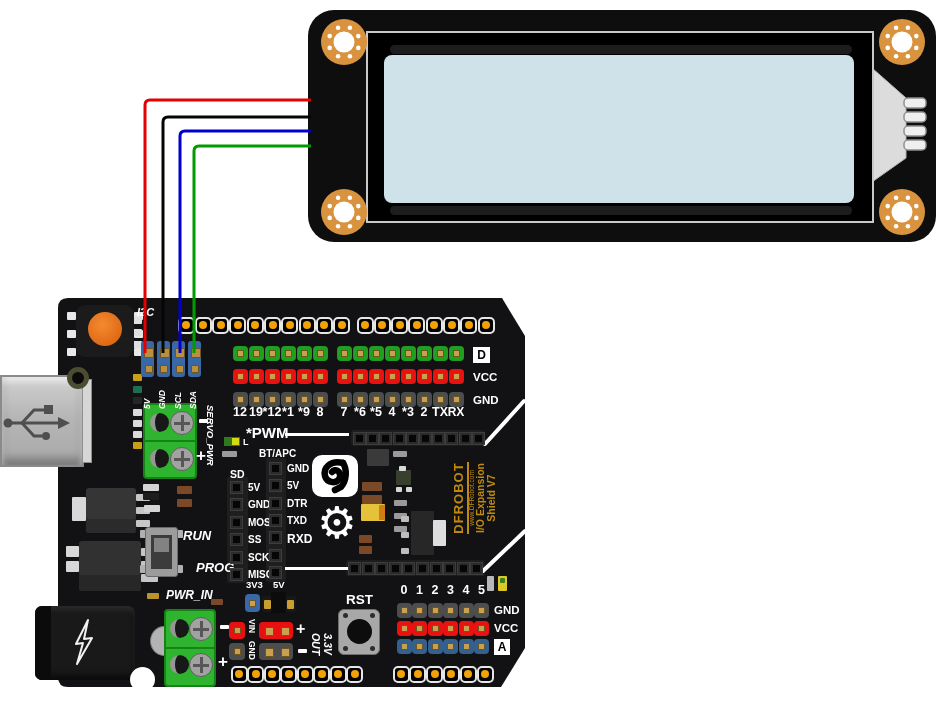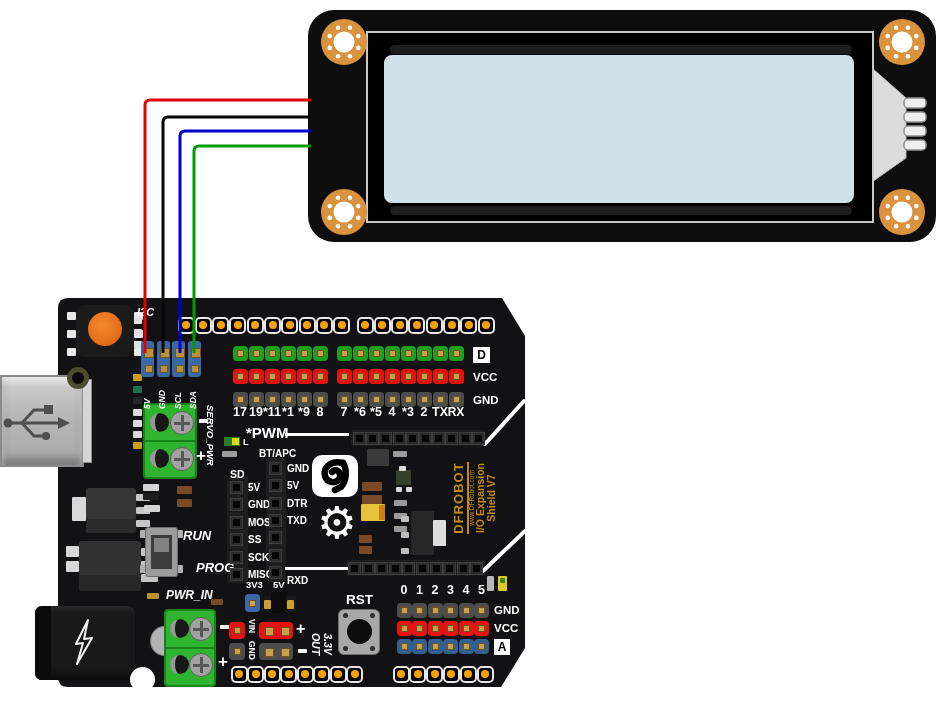--- a/index.html
+++ b/index.html
@@ -342,23 +342,23 @@
     <div class="pin" style="left: 296.5px; top: 392px; background: rgb(77, 77, 77); z-index: 3;"></div>
     <div class="pin" style="left: 312.5px; top: 392px; background: rgb(77, 77, 77); z-index: 3;"></div>
     <div class="pin" style="left: 336.5px; top: 392px; background: rgb(77, 77, 77); z-index: 3;"></div>
     <div class="pin" style="left: 352.5px; top: 392px; background: rgb(77, 77, 77); z-index: 3;"></div>
     <div class="pin" style="left: 368.5px; top: 392px; background: rgb(77, 77, 77); z-index: 3;"></div>
     <div class="pin" style="left: 384.5px; top: 392px; background: rgb(77, 77, 77); z-index: 3;"></div>
     <div class="pin" style="left: 400.5px; top: 392px; background: rgb(77, 77, 77); z-index: 3;"></div>
     <div class="pin" style="left: 416.5px; top: 392px; background: rgb(77, 77, 77); z-index: 3;"></div>
     <div class="pin" style="left: 432.5px; top: 392px; background: rgb(77, 77, 77); z-index: 3;"></div>
     <div class="pin" style="left: 448.5px; top: 392px; background: rgb(77, 77, 77); z-index: 3;"></div>
-    <div class="lbl" style="left: 225px; top: 405px; width: 30px; text-align: center; font-size: 12.5px; z-index: 3;">17</div>
+    <div class="lbl" style="left: 225px; top: 405px; width: 30px; text-align: center; font-size: 12.5px; z-index: 3;">12</div>
     <div class="lbl" style="left: 241px; top: 405px; width: 30px; text-align: center; font-size: 12.5px; z-index: 3;">19</div>
-    <div class="lbl" style="left: 257px; top: 405px; width: 30px; text-align: center; font-size: 12.5px; z-index: 3;">*11</div>
+    <div class="lbl" style="left: 257px; top: 405px; width: 30px; text-align: center; font-size: 12.5px; z-index: 3;">*12</div>
     <div class="lbl" style="left: 273px; top: 405px; width: 30px; text-align: center; font-size: 12.5px; z-index: 3;">*1</div>
     <div class="lbl" style="left: 289px; top: 405px; width: 30px; text-align: center; font-size: 12.5px; z-index: 3;">*9</div>
     <div class="lbl" style="left: 305px; top: 405px; width: 30px; text-align: center; font-size: 12.5px; z-index: 3;">8</div>
     <div class="lbl" style="left: 329px; top: 405px; width: 30px; text-align: center; font-size: 12.5px; z-index: 3;">7</div>
     <div class="lbl" style="left: 345px; top: 405px; width: 30px; text-align: center; font-size: 12.5px; z-index: 3;">*6</div>
     <div class="lbl" style="left: 361px; top: 405px; width: 30px; text-align: center; font-size: 12.5px; z-index: 3;">*5</div>
     <div class="lbl" style="left: 377px; top: 405px; width: 30px; text-align: center; font-size: 12.5px; z-index: 3;">4</div>
     <div class="lbl" style="left: 393px; top: 405px; width: 30px; text-align: center; font-size: 12.5px; z-index: 3;">*3</div>
     <div class="lbl" style="left: 409px; top: 405px; width: 30px; text-align: center; font-size: 12.5px; z-index: 3;">2</div>
     <div class="lbl" style="left: 425px; top: 405px; width: 30px; text-align: center; font-size: 12.5px; z-index: 3;">TX</div>
@@ -395,21 +395,21 @@
     <div class="bsock" style="left: 269px; top: 479.3px; z-index: 3;"></div>
     <div class="bsock" style="left: 269px; top: 496.6px; z-index: 3;"></div>
     <div class="bsock" style="left: 269px; top: 513.9px; z-index: 3;"></div>
     <div class="bsock" style="left: 269px; top: 531.2px; z-index: 3;"></div>
     <div class="bsock" style="left: 269px; top: 548.5px; z-index: 3;"></div>
     <div class="bsock" style="left: 269px; top: 565.8px; z-index: 3;"></div>
     <div class="lbl" style="left: 287px; top: 463px; font-size: 10px; z-index: 3;">GND</div>
     <div class="lbl" style="left: 287px; top: 480.3px; font-size: 10px; z-index: 3;">5V</div>
     <div class="lbl" style="left: 287px; top: 497.6px; font-size: 10px; z-index: 3;">DTR</div>
     <div class="lbl" style="left: 287px; top: 514.9px; font-size: 10px; z-index: 3;">TXD</div>
-    <div class="lbl" style="left: 287px; top: 532.2px; font-size: 10px; z-index: 3; margin-top: 43px;">RXD</div>
+    <div class="lbl" style="left: 287px; top: 532.2px; font-size: 12px; z-index: 3;">RXD</div>
     <div class="abs" style="left: 351px; top: 430px; width: 134px; height: 16px; background: rgb(29, 29, 29); border-radius: 2px; z-index: 2;"></div>
     <div class="bsock" style="left: 353px; top: 432px; z-index: 3;"></div>
     <div class="bsock" style="left: 366.2px; top: 432px; z-index: 3;"></div>
     <div class="bsock" style="left: 379.4px; top: 432px; z-index: 3;"></div>
     <div class="bsock" style="left: 392.6px; top: 432px; z-index: 3;"></div>
     <div class="bsock" style="left: 405.8px; top: 432px; z-index: 3;"></div>
     <div class="bsock" style="left: 419px; top: 432px; z-index: 3;"></div>
     <div class="bsock" style="left: 432.2px; top: 432px; z-index: 3;"></div>
     <div class="bsock" style="left: 445.4px; top: 432px; z-index: 3;"></div>
     <div class="bsock" style="left: 458.6px; top: 432px; z-index: 3;"></div>

